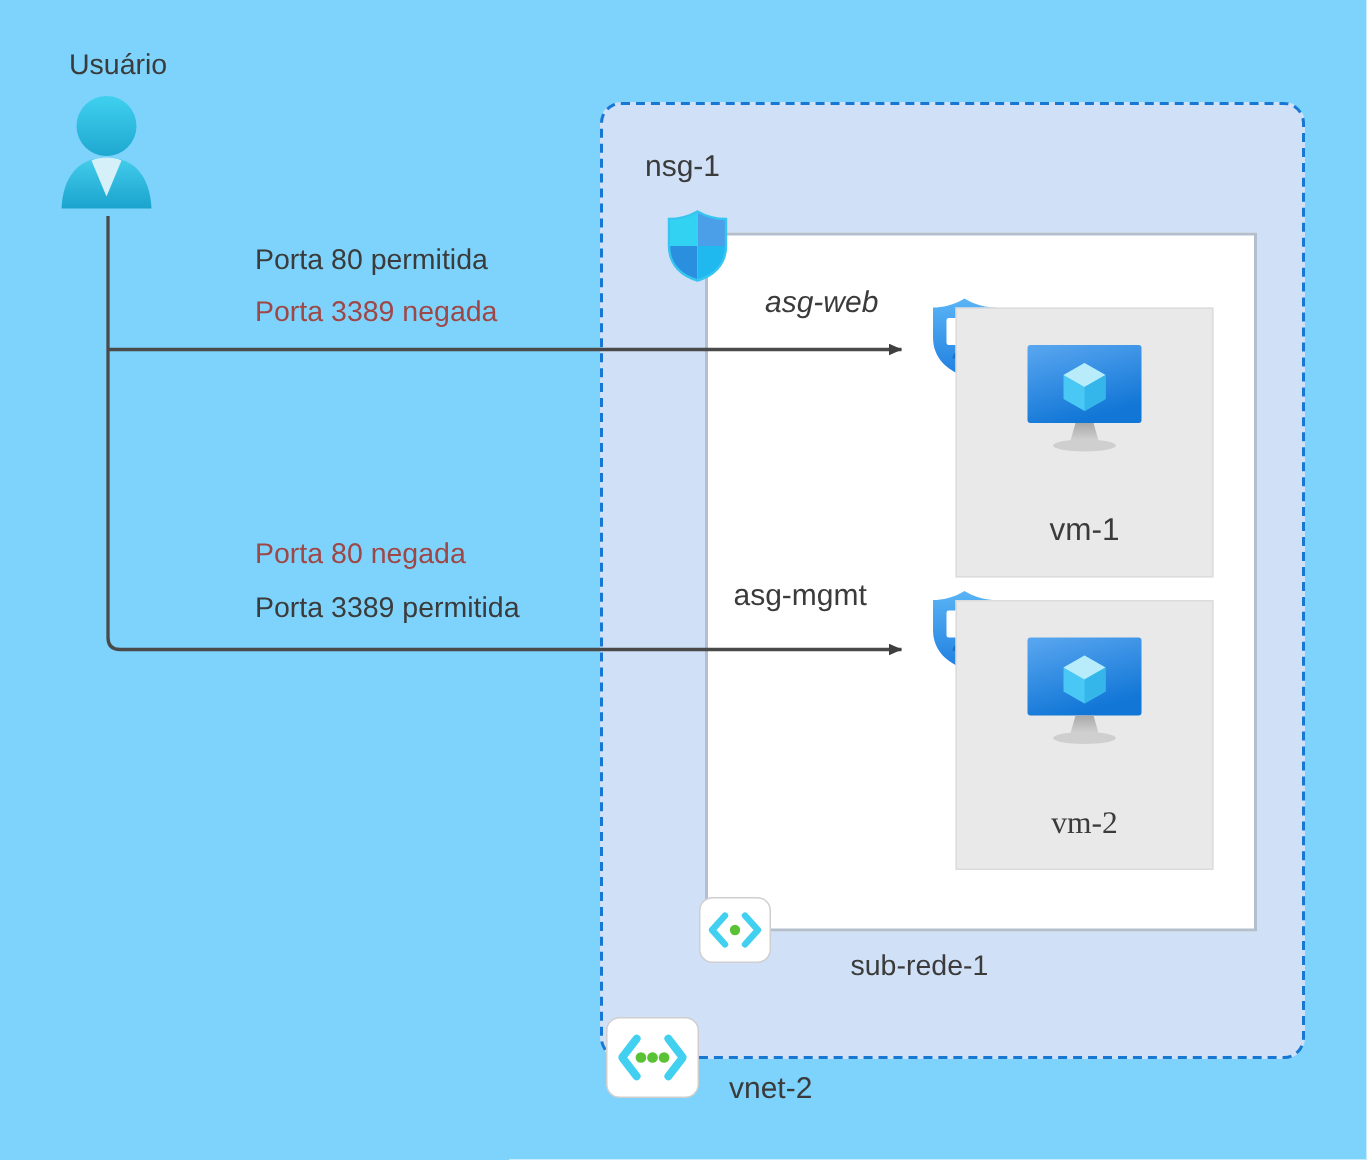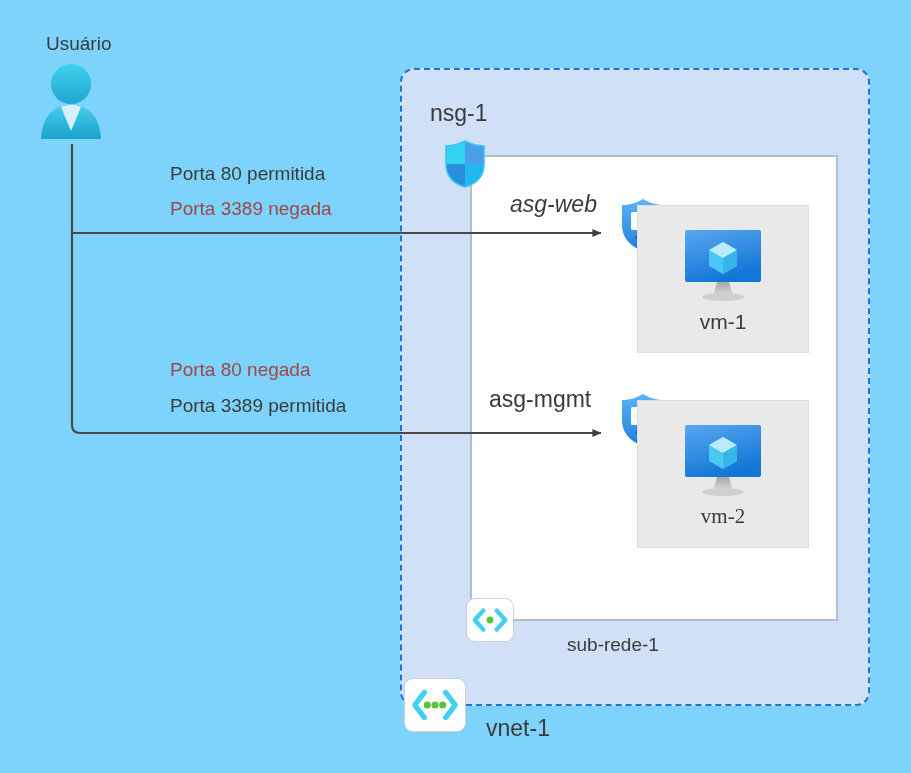--- a/index.html
+++ b/index.html
@@ -21,21 +21,21 @@
 
   
   .lbl {
     position: absolute;
     color: #3b3b3b;
     font-size: 19px;
     line-height: 1.25;
     white-space: nowrap;
   }
   .lbl.red { color: #9e4747; }
-  .lbl.big { font-size: 23px; }
+  .lbl.big { font-size: 20px; }
 
   
   #vnet-box {
     position: absolute;
     left: 400px;
     top: 68px;
     width: 470px;
     height: 638px;
     box-sizing: border-box;
     background: #cfe0f7;
@@ -55,21 +55,21 @@
     border: 2px solid #b3bfcc;
   }
 
   
   .vm-card {
     position: absolute;
     box-sizing: border-box;
     background: #e9e9e9;
     border: 1px solid #dcdcdc;
     width: 172px;
-    height: 148px;
+    height: 180px;
   }
   #vm-card-1 { left: 637px; top: 205px; }
   #vm-card-2 { left: 637px; top: 400px; font-family: Liberation Serif, serif; }
   .vm-card .vm-name {
     position: absolute;
     left: 0;
     right: 0;
     bottom: 18px;
     text-align: center;
     font-size: 21px;
@@ -277,15 +277,15 @@
 
   <div class="net-icon" id="vnet-icon">
     <svg viewBox="0 0 62 54" width="60" height="52">
       <path d="M20,14 L10,27 L20,40" fill="none" stroke="#41d0f0" stroke-width="5.5" stroke-linecap="round" stroke-linejoin="round"></path>
       <path d="M42,14 L52,27 L42,40" fill="none" stroke="#41d0f0" stroke-width="5.5" stroke-linecap="round" stroke-linejoin="round"></path>
       <circle cx="23" cy="27" r="3.7" fill="#5bc236"></circle>
       <circle cx="31" cy="27" r="3.7" fill="#5bc236"></circle>
       <circle cx="39" cy="27" r="3.7" fill="#5bc236"></circle>
     </svg>
   </div>
-  <span class="lbl big" style="left:486px; top:714px;">vnet-1</span>
+  <span class="lbl big" style="left:486px; top:714px;">vnet-2</span>
 
 </div>
 
 </body></html>

